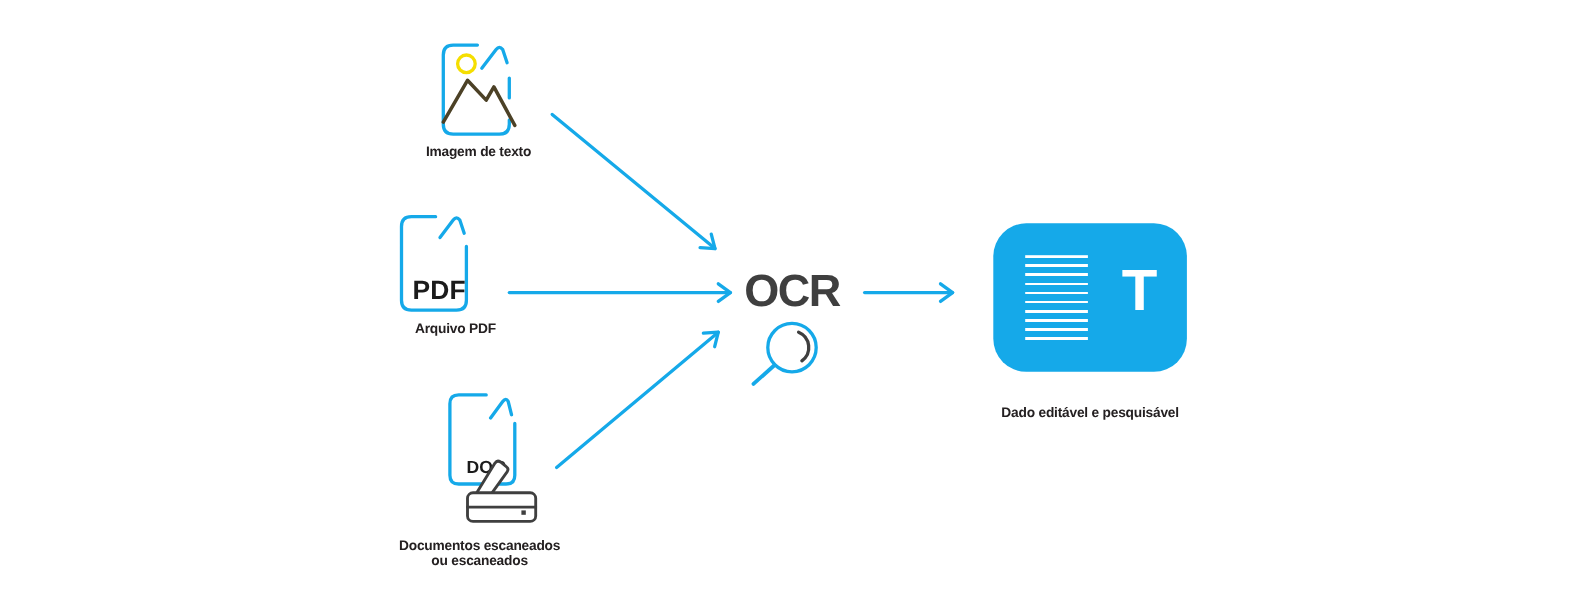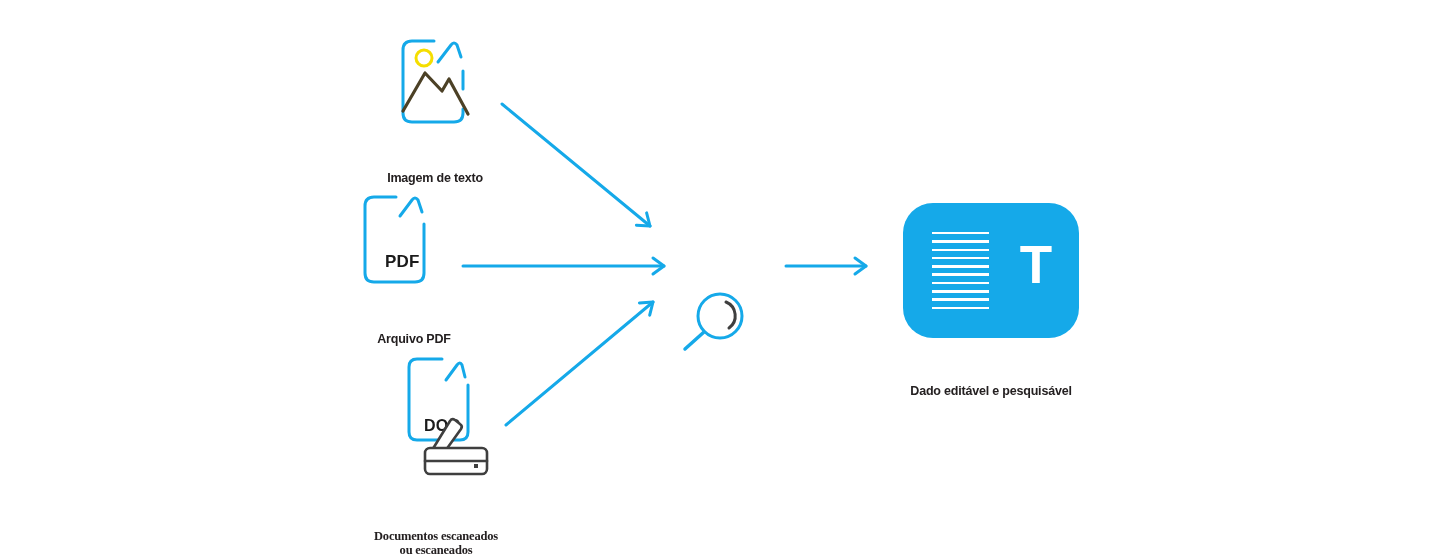--- a/index.html
+++ b/index.html
@@ -15,27 +15,27 @@
   .sy { stroke: var(--sun-yellow, #F5DE00); }
   .sm { stroke: var(--mountain-brown, #4C4126); }
   .fn { fill:none; }
   .fw { fill:#ffffff; }
   .rnd { stroke-linecap:round; stroke-linejoin:round; }
 
   .label {
     position:absolute; transform:translateX(-50%);
     font-weight:700; font-size:12.5px; letter-spacing:-0.2px;
     color: var(--label-black, #242021);
-    white-space:nowrap; text-align:center; line-height:14px;margin-top:40px;
+    white-space:nowrap; text-align:center; line-height:14px;
   }
   .badge {
     position:absolute; font-weight:700; color:#1b1b1b; line-height:1;
     letter-spacing:0.2px;
   }
-  .badge-pdf { left:385px; top:253px; font-size:17px; }
+  .badge-pdf { left:375px; top:253px; font-size:24px; }
   .badge-doc { left:424px; top:418px; font-size:16px; }
 
   .ocr-title {
     position:absolute; left:720px; top:244px; transform:translateX(-50%);
     font-size:41px; font-weight:700; letter-spacing:-1.5px;
     color: var(--dark-gray, #3F3F3F); line-height:1; white-space:nowrap;
   }
 
   .output-box {
     position:absolute; left:903px; top:203px; width:176px; height:135px;
@@ -101,27 +101,28 @@
 
   <svg class="layer" width="1440" height="556" viewBox="0 0 1440 556">
     <g>
       <path class="sd fw rnd" stroke-width="2.6" d="M 426 460 L 450 421 Q 452 418 455 420 L 460 424 Q 463 426 461 429 L 438 461 Z"></path>
       <rect class="sd fw rnd" stroke-width="2.6" x="425" y="448" width="62" height="26" rx="5"></rect>
       <line class="sd rnd" stroke-width="2.6" x1="425" y1="461" x2="487" y2="461"></line>
       <rect x="474" y="464" width="4" height="4" fill="var(--dark-gray, #3F3F3F)"></rect>
     </g>
   </svg>
 
+  <div class="ocr-title">OCR</div>
 
   <div class="output-box">
     <div class="text-lines"></div>
     <div class="t-letter">T</div>
   </div>
 
   <div class="label" style="left:435px; top:131px;">Imagem de texto</div>
   <div class="label" style="left:414px; top:292px;">Arquivo PDF</div>
-  <div class="label" style="left:436px; top:489px;font-family:Liberation Serif, serif;">
+  <div class="label" style="left:436px; top:489px;">
     <div>Documentos escaneados</div>
     <div>ou escaneados</div>
   </div>
-  <div class="label" style="left:991px; top:344px;text-align:right;">Dado editável e pesquisável</div>
+  <div class="label" style="left:991px; top:368px;text-align:right;">Dado editável e pesquisável</div>
 
 </div>
 
 </body></html>

